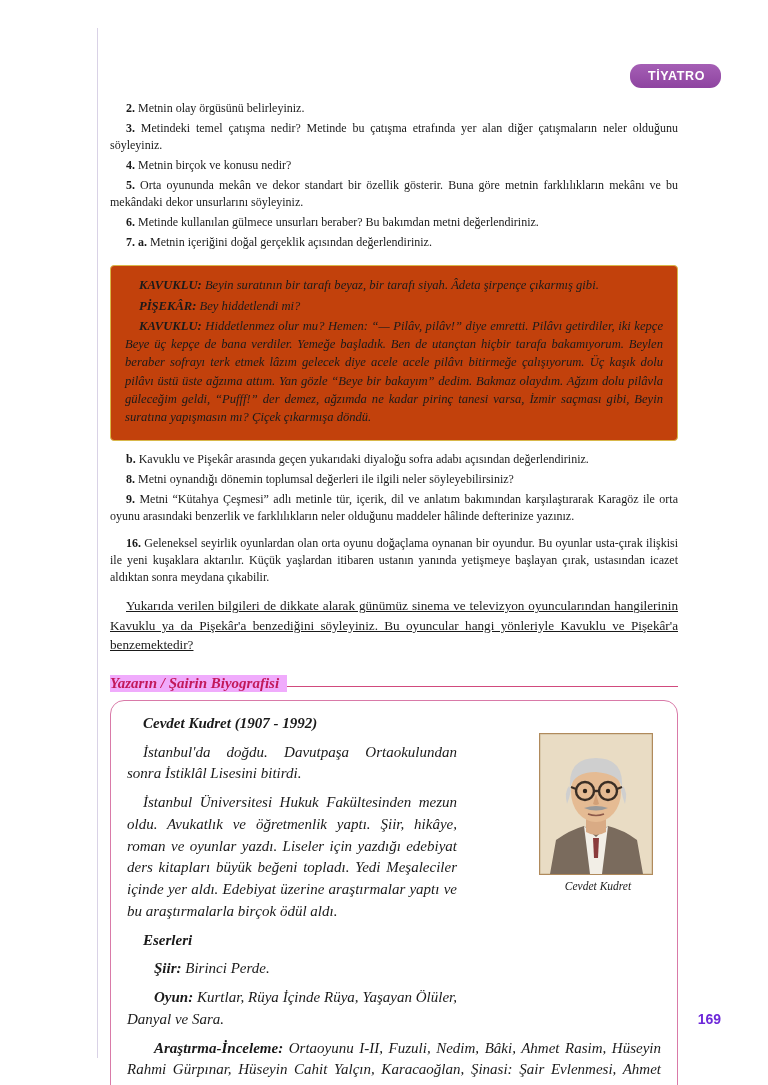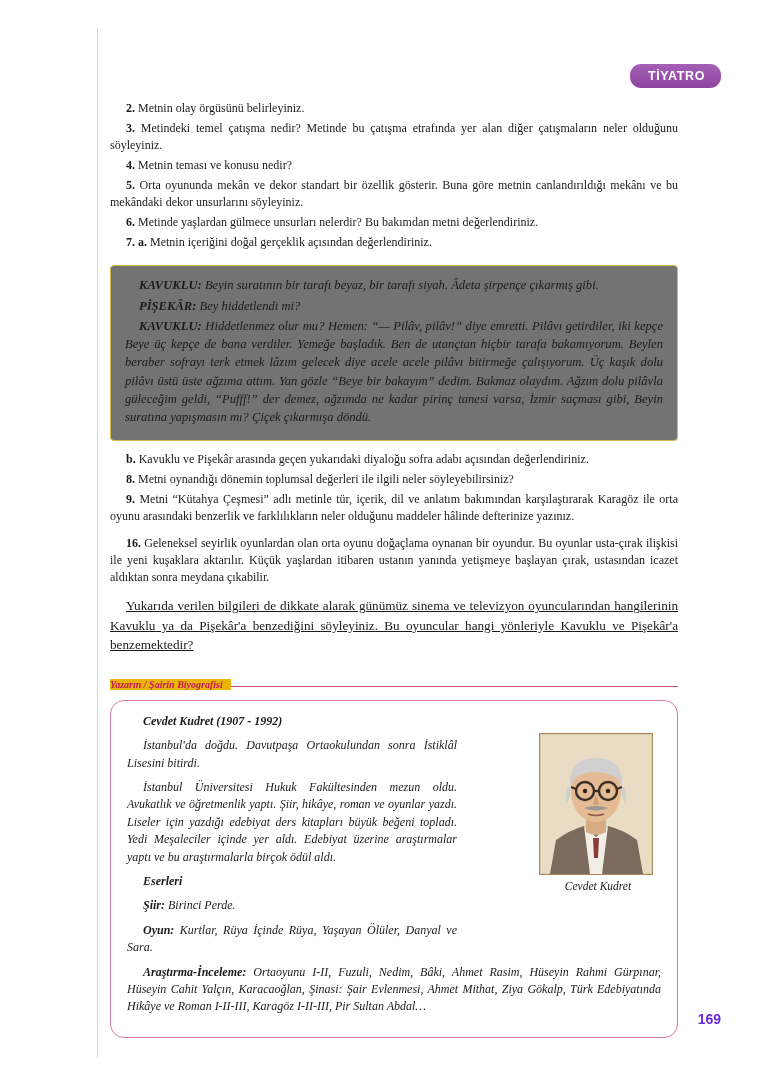--- a/index.html
+++ b/index.html
@@ -58,21 +58,21 @@
     text-align: justify;
     text-indent: 16px;
   }
   p.q .num {
     font-weight: bold;
   }
   
   .dialogue-box {
     margin: 14px 0 10px 0;
     border: 1px solid #d9b84a;
-    background: #737373;
+    background: #c2410c;
     border-radius: 4px;
     padding: 10px 14px 12px 14px;
   }
   .dialogue-box p {
     margin: 0 0 2px 0;
     font-style: italic;
     font-size: 12.6px;
     line-height: 1.45;
     text-align: justify;
     text-indent: 14px;
@@ -93,23 +93,23 @@
   
   .bio-heading-row {
     position: relative;
     margin-top: 18px;
     height: 22px;
   }
   .bio-heading {
     color: #c2185b;
     font-style: italic;
     font-weight: bold;
-    font-size: 10px;
+    font-size: 15px;
     display: inline-block;
-    background: #eab308;
+    background: #f0abfc;
     padding-right: 8px;
     position: relative;
     z-index: 2;
   }
   .bio-heading-line {
     position: absolute;
     left: 0;
     right: 0;
     top: 12px;
     height: 1px;
@@ -126,21 +126,21 @@
   }
   .bio-name {
     font-weight: bold;
     font-style: italic;
     font-size: 13.6px;
     margin: 0 0 8px 0;
   }
   .bio-box p {
     margin: 0 0 7px 0;
     font-style: italic;
-    font-size: 12px;
+    font-size: 15px;
     line-height: 1.45;
     text-align: justify;
     text-indent: 16px;
   }
   .bio-text-col {
     width: 330px;
   }
   .bio-text-full {
     width: 100%;
   }
@@ -152,21 +152,21 @@
     text-indent: 16px;
   }
   .work-line {
     margin: 0 0 3px 0;
     font-style: italic;
     font-size: 12.8px;
     line-height: 1.45;
     text-indent: 16px;
     text-align: justify;
   }
-  .work-line b { font-weight: bold; }
+  .work-line b { font-weight: bold; margin-left: 11px; }
   
   .portrait-wrap {
     position: absolute;
     right: 20px;
     top: 32px;
     width: 118px;
     text-align: center;
   }
   .portrait-frame {
     width: 112px;
@@ -199,25 +199,25 @@
   <div class="left-rule"></div>
 
   <div class="header-tab">TİYATRO</div>
 
   <div class="content">
 
     <p class="q"><span class="num">2.</span> <span>Metnin olay örgüsünü belirleyiniz.</span></p>
 
     <p class="q"><span class="num">3.</span> <span>Metindeki temel çatışma nedir? Metinde bu çatışma etrafında yer alan diğer çatışmaların neler olduğunu söyleyiniz.</span></p>
 
-    <p class="q"><span class="num">4.</span> <span>Metnin teması ve konusu nedir?</span></p>
-
-    <p class="q"><span class="num">5.</span> <span>Orta oyununda mekân ve dekor standart bir özellik gösterir. Buna göre metnin canlandırıldığı mekânı ve bu mekândaki dekor unsurlarını söyleyiniz.</span></p>
-
-    <p class="q"><span class="num">6.</span> <span>Metinde yaşlardan gülmece unsurları nelerdir? Bu bakımdan metni değerlendiriniz.</span></p>
+    <p class="q"><span class="num">4.</span> <span>Metnin birçok ve konusu nedir?</span></p>
+
+    <p class="q"><span class="num">5.</span> <span>Orta oyununda mekân ve dekor standart bir özellik gösterir. Buna göre metnin farklılıkların mekânı ve bu mekândaki dekor unsurlarını söyleyiniz.</span></p>
+
+    <p class="q"><span class="num">6.</span> <span>Metinde kullanılan gülmece unsurları beraber? Bu bakımdan metni değerlendiriniz.</span></p>
 
     <p class="q"><span class="num">7. a.</span> <span>Metnin içeriğini doğal gerçeklik açısından değerlendiriniz.</span></p>
 
     <div class="dialogue-box">
       <p><span class="spk">KAVUKLU:</span> <span>Beyin suratının bir tarafı beyaz, bir tarafı siyah. Âdeta şirpençe çıkarmış gibi.</span></p>
       <p><span class="spk">PİŞEKÂR:</span> <span>Bey hiddetlendi mi?</span></p>
       <p><span class="spk">KAVUKLU:</span> <span>Hiddetlenmez olur mu? Hemen: “— Pilâv, pilâv!” diye emretti. Pilâvı getirdiler, iki kepçe Beye üç kepçe de bana verdiler. Yemeğe başladık. Ben de utançtan hiçbir tarafa bakamıyorum. Beylen beraber sofrayı terk etmek lâzım gelecek diye acele acele pilâvı bitirmeğe çalışıyorum. Üç kaşık dolu pilâvı üstü üste ağzıma attım. Yan gözle “Beye bir bakayım” dedim. Bakmaz olaydım. Ağzım dolu pilâvla güleceğim geldi, “Pufff!” der demez, ağzımda ne kadar pirinç tanesi varsa, İzmir saçması gibi, Beyin suratına yapışmasın mı? Çiçek çıkarmışa döndü.</span></p>
     </div>
 
     <p class="q"><span class="num">b.</span> <span>Kavuklu ve Pişekâr arasında geçen yukarıdaki diyaloğu sofra adabı açısından değerlendiriniz.</span></p>

